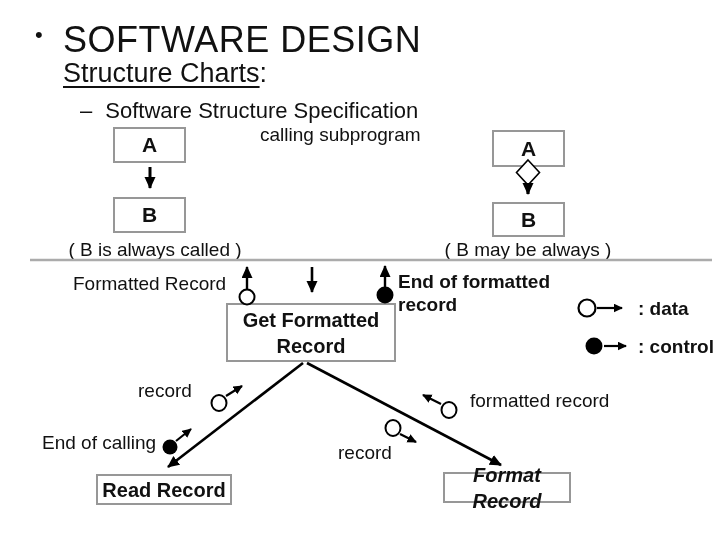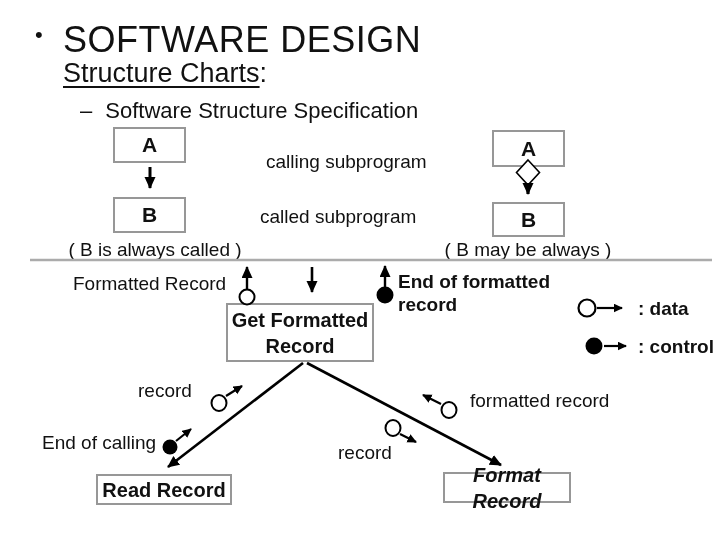--- a/index.html
+++ b/index.html
@@ -42,39 +42,38 @@
     <span>–</span>
     <span>Software Structure Specification</span>
   </div>
 
   <div class="box box-letter" style="left:113px; top:127px; width:73px; height:36px;">
       <span>A</span>
     </div>
   <div class="box box-letter" style="left:113px; top:197px; width:73px; height:36px;">
       <span>B</span>
     </div>
-  <div class="lbl" style="left:260px; top:151px;margin-left:6px;">calling subprogram</div>
-  <div class="lbl" style="left:260px; top:206px;">called subprogram</div>
+  <div class="lbl" style="left:260px; top:124px;">calling subprogram</div>
   <div class="lbl center" style="left:55px; top:239px; width:200px;">( B is always called )</div>
 
   <div class="box box-letter" style="left:492px; top:130px; width:73px; height:37px;">
       <span>A</span>
     </div>
   <div class="box box-letter" style="left:492px; top:202px; width:73px; height:35px;">
       <span>B</span>
     </div>
   <div class="lbl center" style="left:428px; top:239px; width:200px;">( B may be always )</div>
 
   <div class="lbl" style="left:73px; top:273px;">Formatted Record</div>
   <div class="lbl" style="left:398px; top:271px;font-weight:bold;">
     <div>End of formatted</div>
     <div>record</div>
   </div>
 
-  <div class="box box-name" style="left:226px; top:303px; width:148px; height:59px;">
+  <div class="box box-name" style="left:226px; top:303px; width:170px; height:59px;">
     <div>Get Formatted</div>
     <div>Record</div>
   </div>
 
   <div class="lbl" style="left:138px; top:380px;">record</div>
   <div class="lbl" style="left:42px; top:432px;">End of calling</div>
   <div class="lbl" style="left:338px; top:442px;">record</div>
   <div class="lbl" style="left:470px; top:390px;">formatted record</div>
 
   <div class="box box-name" style="left:96px; top:474px; width:136px; height:31px;align-items:center;">

